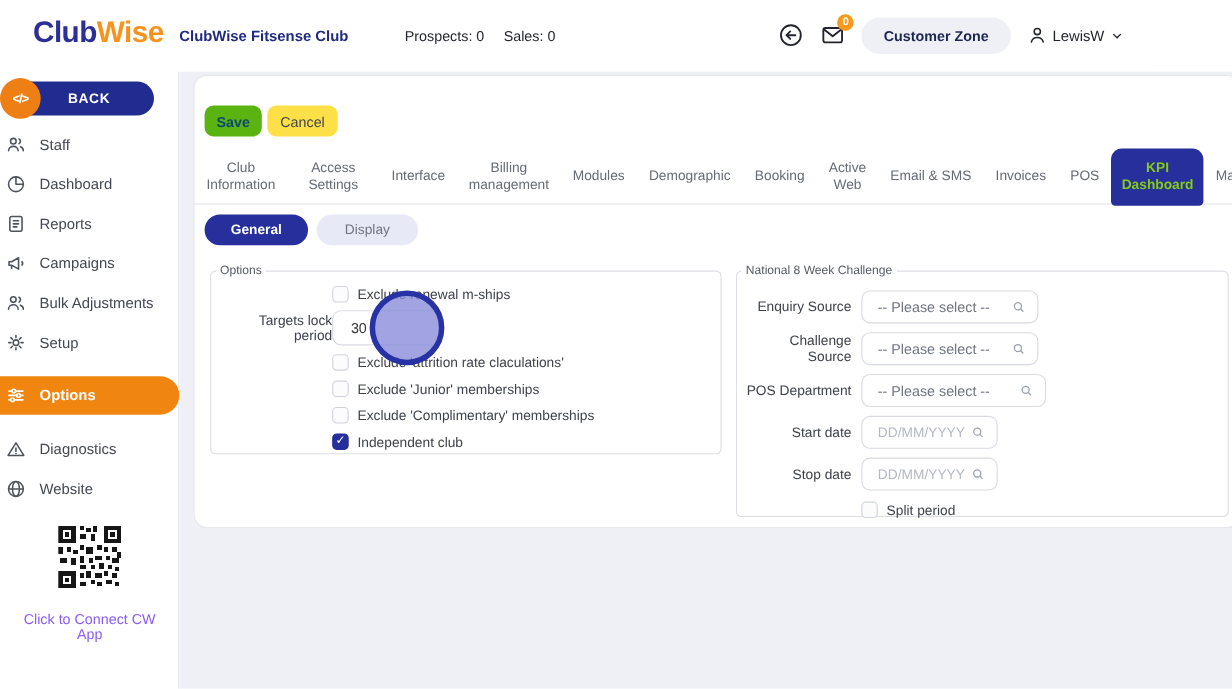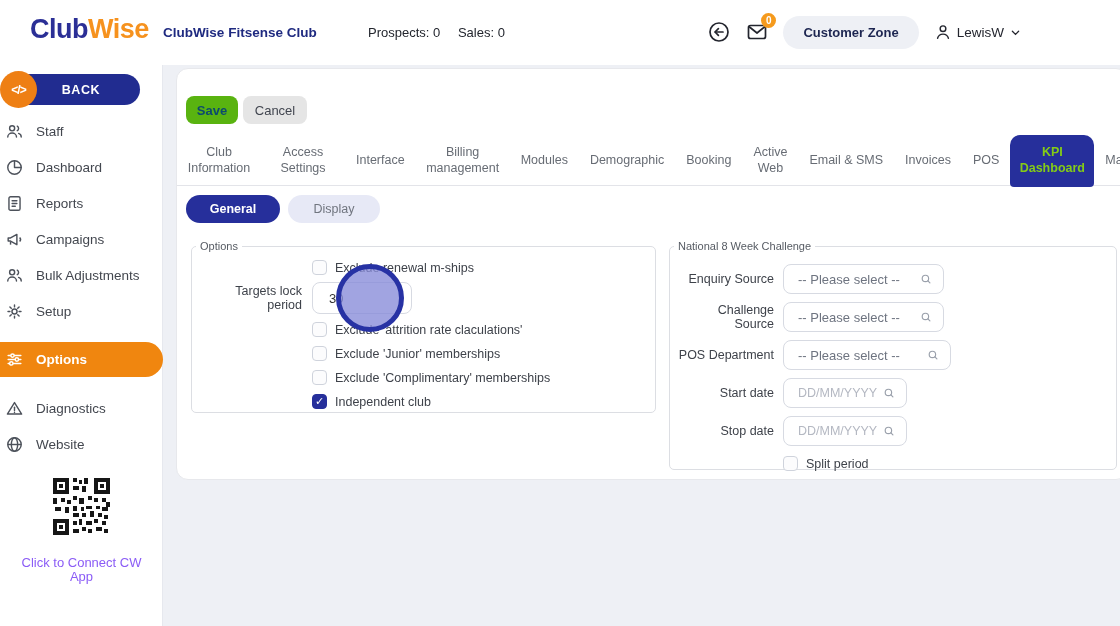--- a/index.html
+++ b/index.html
@@ -46,21 +46,21 @@
   .qr-caption { margin:21px auto 0; width:122px; font-size:13px; line-height:1.1; color:#8b5cf6; }
 
   
   .main-bg { position:absolute; left:163px; top:65px; width:957px; height:561px; background:#eef0f5; }
   .card { position:absolute; left:176px; top:68px; width:952px; height:412px; background:#fff;
     border:1px solid #e7e8ec; border-radius:12px; }
 
   .btn { height:28px; border-radius:8px; font-size:13px; font-weight:700; display:inline-flex;
     align-items:center; justify-content:center; cursor:pointer; border:none; }
   .btn-save { position:absolute; left:9px; top:27px; width:52px; background:#59b310; color:#0c4a6e; }
-  .btn-cancel { position:absolute; left:66px; top:27px; width:64px; background:#e5e5e5; color:#41454f; font-weight:400; }
+  .btn-cancel { position:absolute; left:66px; top:27px; width:64px; background:#fde047; color:#41454f; font-weight:400; }
 
   .tabrow { position:absolute; left:0; top:67px; width:952px; height:50px; border-bottom:1px solid #e3e4e9;
     display:flex; align-items:center; }
   .tab { font-size:12.5px; color:#676c74; text-align:center; line-height:1.25; cursor:pointer;
     padding:0 11px; flex:0 0 auto; }
   .tab.narrow { width:84px; padding:0; }
   .tab.active { background:#262f9b; color:#84cc16; font-weight:700; width:84px; height:52px;
     border-radius:10px 10px 4px 4px; display:flex; align-items:center; justify-content:center; }
 
   .subtabs { position:absolute; left:9px; top:126px; display:flex; gap:8px; }
@@ -69,21 +69,21 @@
   .pill.general { width:94px; background:#262f9b; color:#fff; font-weight:700; }
   .pill.display { width:92px; background:#e7e9f6; color:#70757f; }
 
   fieldset { position:absolute; border:1px solid #dcdee3; border-radius:5px; }
   fieldset legend { font-size:11px; color:#565b63; padding:0 4px; margin-left:4px; }
   .fs-options { left:14px; top:171px; width:465px; height:173px; }
   .fs-challenge { left:492px; top:171px; width:448px; height:230px; }
 
   .opt-row { display:flex; align-items:center; margin-left:8px; }
   .opt-label { width:102px; text-align:right; font-size:12.5px; color:#3e424a; flex:0 0 auto; }
-  .opt-ctrl { margin-left:10px; display:flex; align-items:center; gap:8px; }
+  .opt-ctrl { display:flex; align-items:center; gap:8px; }
   .cbx { width:15px; height:15px; border:1.5px solid #cfd3dc; border-radius:4px; background:#fcfcfd;
     flex:0 0 auto; cursor:pointer; }
   .cbx.checked { background:#262f9b; border-color:#262f9b; color:#fff; font-size:11px; line-height:13px;
     text-align:center; }
   .cbx-label { font-size:12.5px; color:#3e424a; }
   .num-input { width:100px; height:32px; border:1px solid #d7dae2; border-radius:8px; font-size:13px;
     color:#333; padding-left:16px; font-family:"Liberation Sans", sans-serif; outline:none; }
 
   .ch-row { display:flex; align-items:center; margin-left:8px; margin-top:8px; }
   .ch-row:first-of-type { margin-top:12px; }

